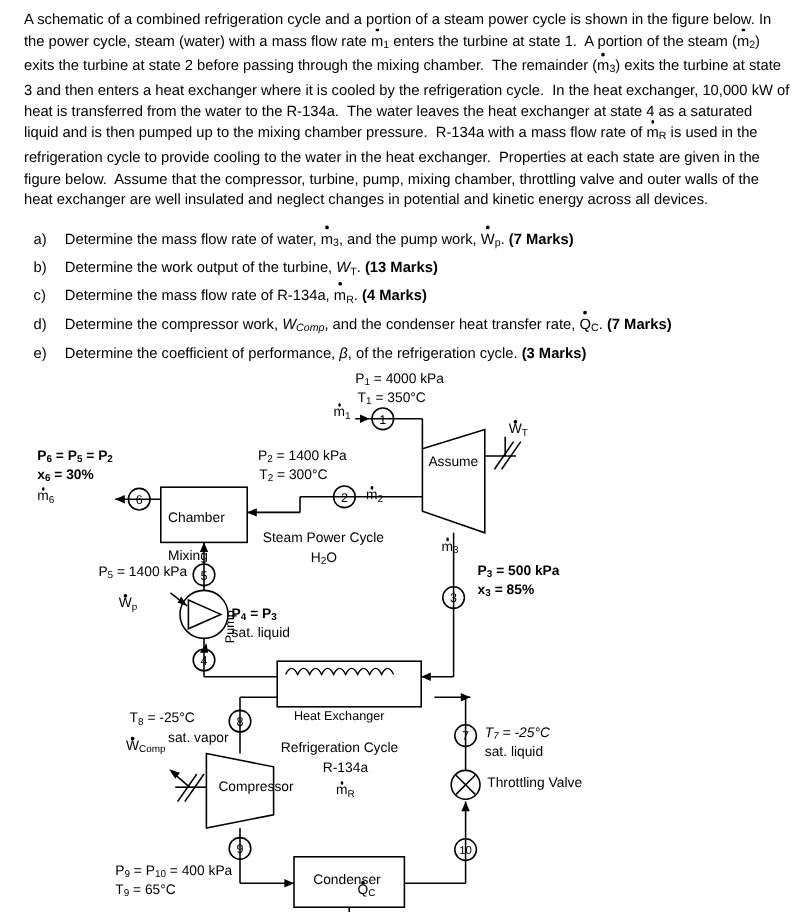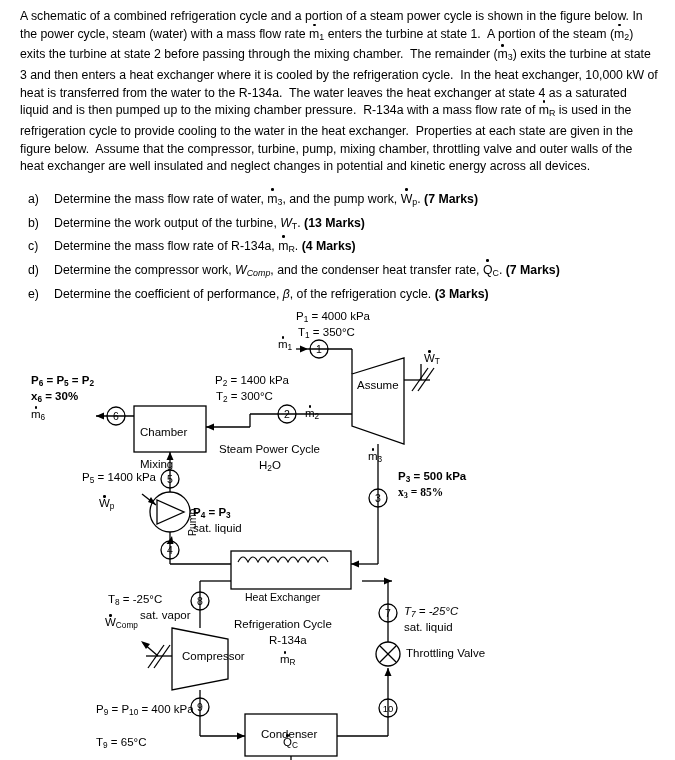--- a/index.html
+++ b/index.html
@@ -269,21 +269,21 @@
     <div class="dlabel" style="left:31px; top:112px;"><span class="dot-over">m</span><sub>6</sub></div>
 
     <div class="dlabel" style="left:140px; top:114px;margin-top:48px;">Mixing</div>
     <div class="dlabel" style="left:140px; top:130px;">Chamber</div>
 
     <div class="dlabel" style="left:219px; top:147px;">Steam Power Cycle</div>
     <div class="dlabel" style="left:259px; top:163px;">H<sub>2</sub>O</div>
 
     <div class="dlabel" style="left:368px; top:154px;"><span class="dot-over">m</span><sub>3</sub></div>
     <div class="dlabel b" style="left:398px; top:174px;">P<sub>3</sub> = 500 kPa</div>
-    <div class="dlabel b" style="left:398px; top:190px;font-family:Liberation Serif, serif;">x<sub>3</sub> = 85%</div>
+    <div class="dlabel b" style="left:398px; top:190px;">x<sub>3</sub> = 85%</div>
 
     <div class="dlabel" style="left:82px; top:175px;">P<sub>5</sub> = 1400 kPa</div>
     <div class="dlabel small vert" style="left:186px; top:240px;">Pump</div>
     <div class="dlabel" style="left:99px; top:201px;"><span class="dot-over">W</span><sub>p</sub></div>
 
     <div class="dlabel" style="left:193px; top:210px;font-weight:bold;">P<sub>4</sub> = P<sub>3</sub></div>
     <div class="dlabel" style="left:193px; top:226px;">sat. liquid</div>
 
     <div class="dlabel small" style="left:245px; top:295px;">Heat Exchanger</div>
 
@@ -295,18 +295,18 @@
     <div class="dlabel" style="left:105px; top:320px;"><span class="dot-over">W</span><sub>Comp</sub></div>
     <div class="dlabel" style="left:182px; top:354px;">Compressor</div>
 
     <div class="dlabel" style="left:234px; top:322px;">Refrigeration Cycle</div>
     <div class="dlabel" style="left:269px; top:338px;">R-134a</div>
     <div class="dlabel" style="left:280px; top:357px;"><span class="dot-over">m</span><sub>R</sub></div>
 
     <div class="dlabel" style="left:406px; top:351px;">Throttling Valve</div>
 
     <div class="dlabel" style="left:261px; top:432px;">Condenser</div>
-    <div class="dlabel" style="left:96px; top:407px;">P<sub>9</sub> = P<sub>10</sub> = 400 kPa</div>
+    <div class="dlabel" style="left:96px; top:424px;">P<sub>9</sub> = P<sub>10</sub> = 400 kPa</div>
     <div class="dlabel" style="left:96px; top:440px;">T<sub>9</sub> = 65°C</div>
-    <div class="dlabel" style="left:283px; top:440px;"><span class="dot-over">Q</span><sub>C</sub></div>
+    <div class="dlabel" style="left:298px; top:440px;"><span class="dot-over">Q</span><sub>C</sub></div>
 
   </div>
 </div>
 
 </body></html>

